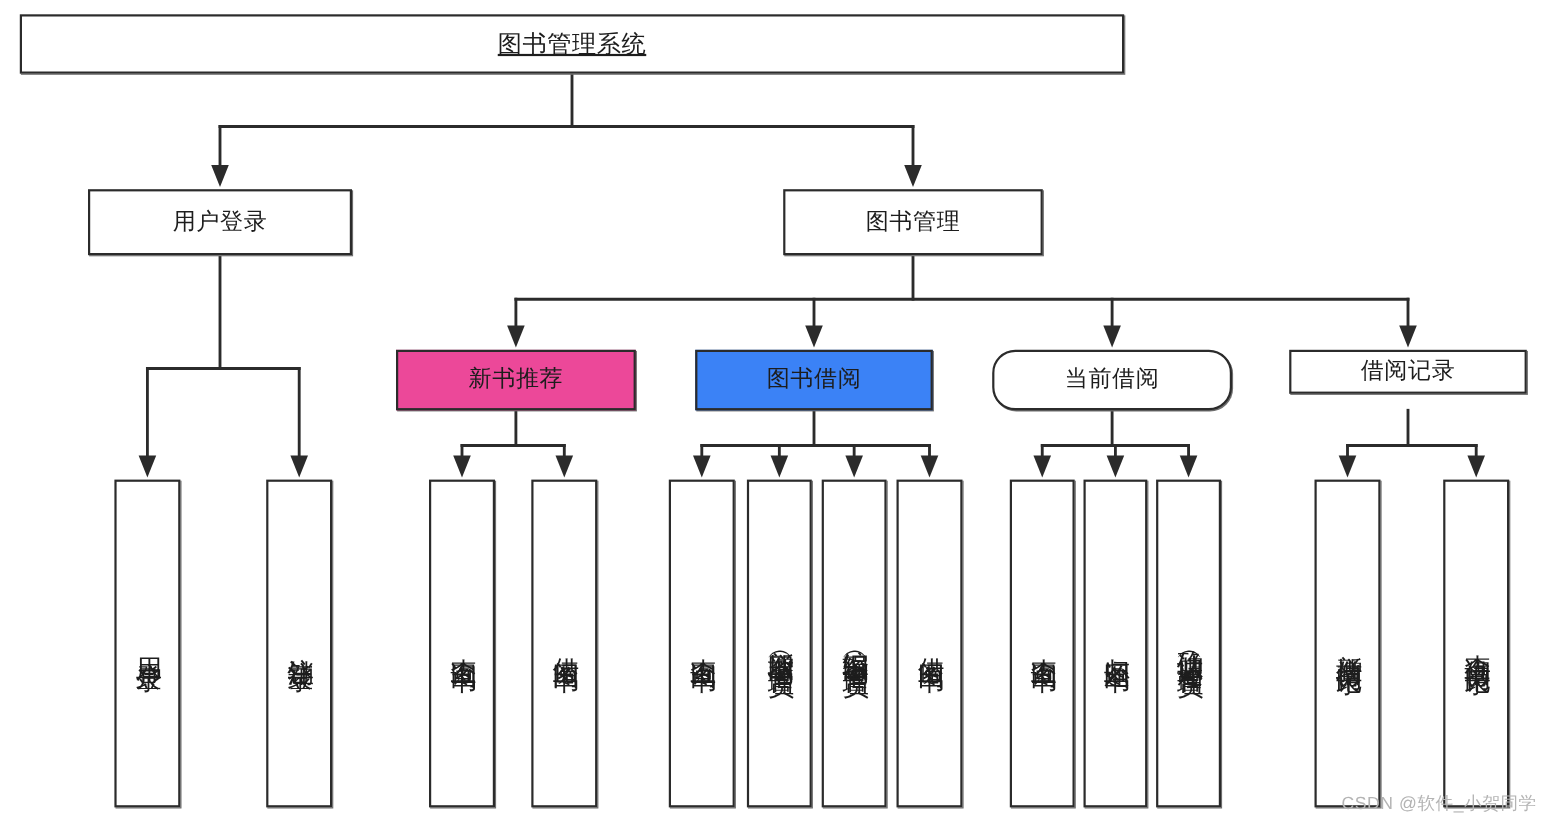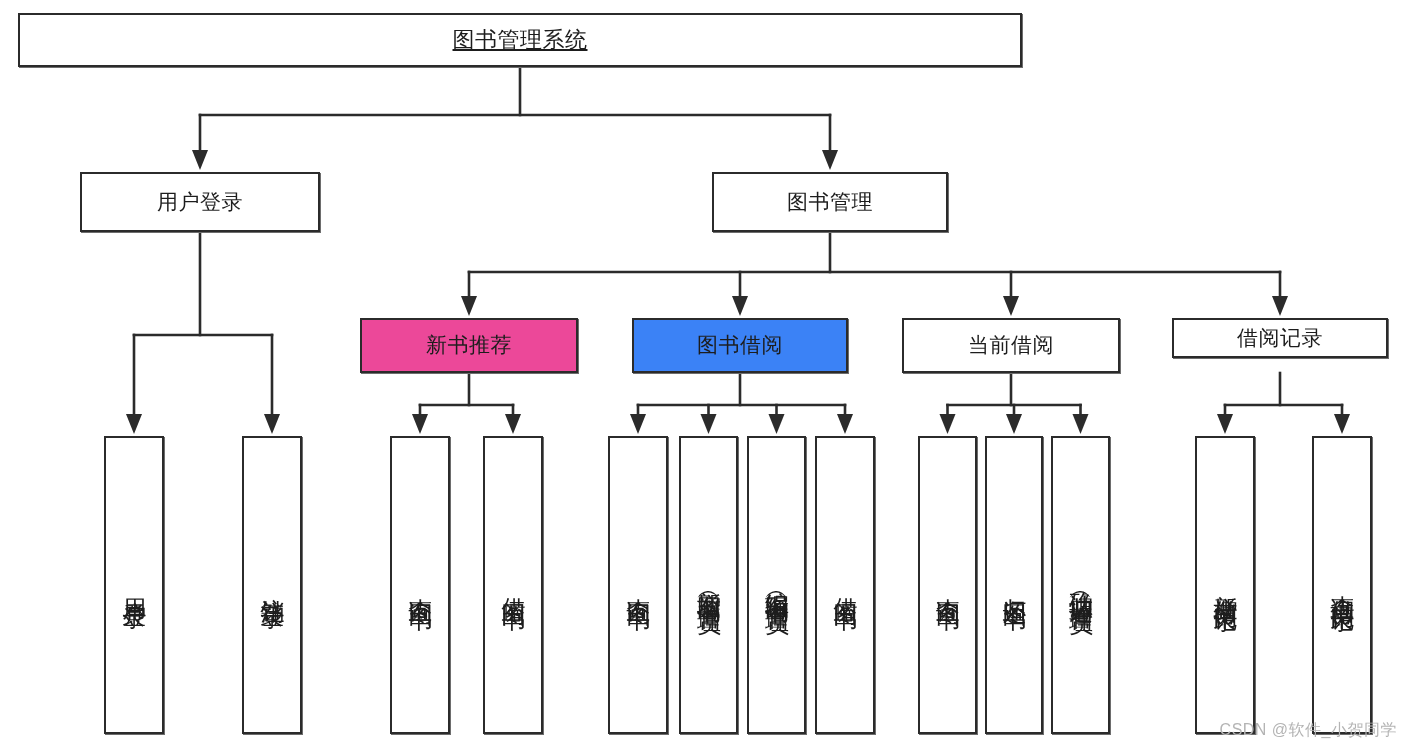--- a/index.html
+++ b/index.html
@@ -145,21 +145,21 @@
       </div>
       <div class="node horizontal" style="left: 712px; top: 172px; width: 236px; height: 60px; border-color: rgb(43, 43, 43); background: rgb(255, 255, 255); color: rgb(29, 29, 29);">
         <span class="node-label">图书管理</span>
       </div>
       <div class="node horizontal" style="left: 360px; top: 318px; width: 218px; height: 55px; border-color: rgb(43, 43, 43); background: #ec4899; color: rgb(29, 29, 29);">
         <span class="node-label">新书推荐</span>
       </div>
       <div class="node horizontal" style="left: 632px; top: 318px; width: 216px; height: 55px; border-color: rgb(43, 43, 43); background: #3b82f6; color: rgb(29, 29, 29);">
         <span class="node-label">图书借阅</span>
       </div>
-      <div class="node horizontal" style="left: 902px; top: 318px; width: 218px; height: 55px; border-color: rgb(43, 43, 43); background: rgb(255, 255, 255); color: rgb(29, 29, 29);">
+      <div class="node horizontal" style="left: 902px; top: 318px; width: 218px; height: 55px; border-color: rgb(43, 43, 43); background: rgb(255, 255, 255); color: rgb(29, 29, 29); border-radius: 21px;">
         <span class="node-label">当前借阅</span>
       </div>
       <div class="node horizontal" style="left: 1172px; top: 318px; width: 216px; height: 40px; border-color: rgb(43, 43, 43); background: rgb(255, 255, 255); color: rgb(29, 29, 29);">
         <span class="node-label">借阅记录</span>
       </div>
       <div class="node vertical" style="left: 104px; top: 436px; width: 60px; height: 298px; border-color: rgb(43, 43, 43); background: rgb(255, 255, 255); color: rgb(29, 29, 29);">
         <span class="node-label">用户登录</span>
       </div>
       <div class="node vertical" style="left: 242px; top: 436px; width: 60px; height: 298px; border-color: rgb(43, 43, 43); background: rgb(255, 255, 255); color: rgb(29, 29, 29);">
         <span class="node-label">注销登录</span>

